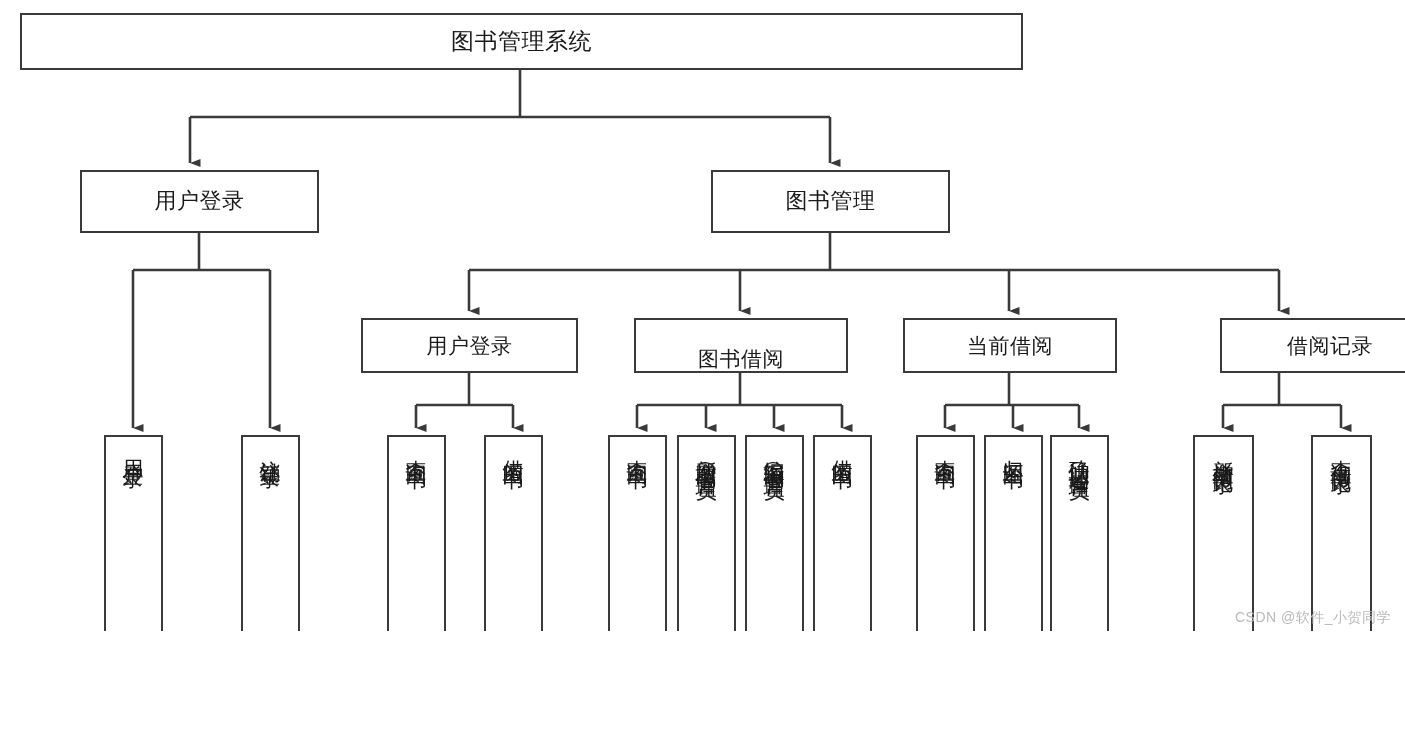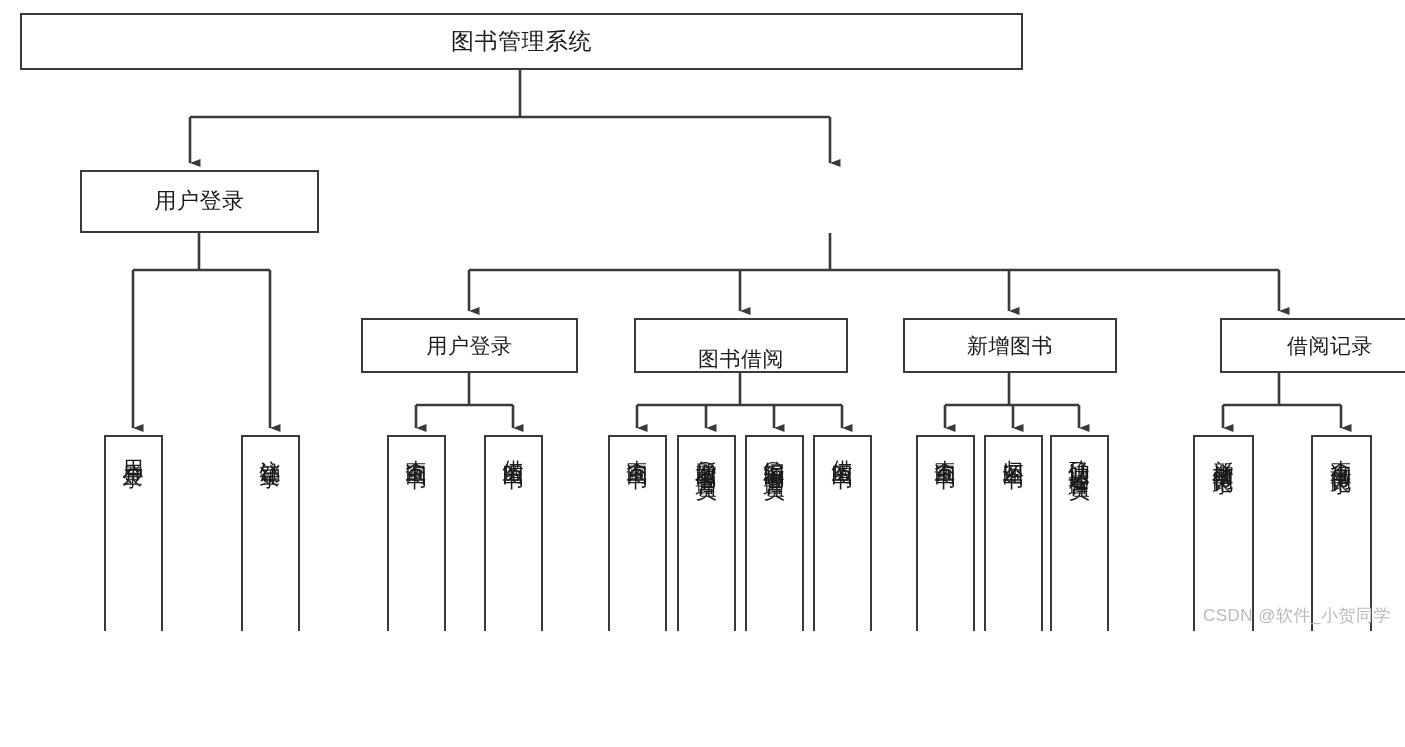--- a/index.html
+++ b/index.html
@@ -60,21 +60,21 @@
     writing-mode: vertical-rl;
     text-orientation: upright;
     letter-spacing: 3px;
     line-height: 1;
     white-space: nowrap;
   }
   #watermark {
     position: absolute;
     right: 14px;
     bottom: 4px;
-    font-size: 17px;
+    font-size: 14px;
     color: #b9b9b9;
     letter-spacing: 0.5px;
     z-index: 5;
     white-space: nowrap;
     font-family: "Liberation Sans", "DejaVu Sans", sans-serif;
   }
 </style>
 </head>
 <body>
 
@@ -134,31 +134,34 @@
   </svg>
 
   <div class="node root" style="left:20px; top:13px; width:1003px; height:57px;">
     <span class="label">图书管理系统</span>
   </div>
 
   <div class="node level2" style="left:80px; top:170px; width:239px; height:63px;">
     <span class="label">用户登录</span>
   </div>
 
+  <div class="node level2" style="left:711px; top:170px; width:239px; height:63px;">
+    <span class="label">图书管理</span>
+  </div>
 
   <div class="node level3" style="left:361px; top:318px; width:217px; height:55px;">
     <span class="label">用户登录</span>
   </div>
 
   <div class="node level3" style="left:634px; top:318px; width:214px; height:55px;align-items:flex-end;">
     <span class="label">图书借阅</span>
   </div>
 
   <div class="node level3" style="left:903px; top:318px; width:214px; height:55px;">
-    <span class="label">新增图书</span>
+    <span class="label">当前借阅</span>
   </div>
 
   <div class="node level3" style="left:1220px; top:318px; width:220px; height:55px;">
     <span class="label">借阅记录</span>
   </div>
 
   <div class="node leaf" style="left:104px; top:435px; width:59px; height:298px;">
     <span class="label">用户登录</span>
   </div>
 

